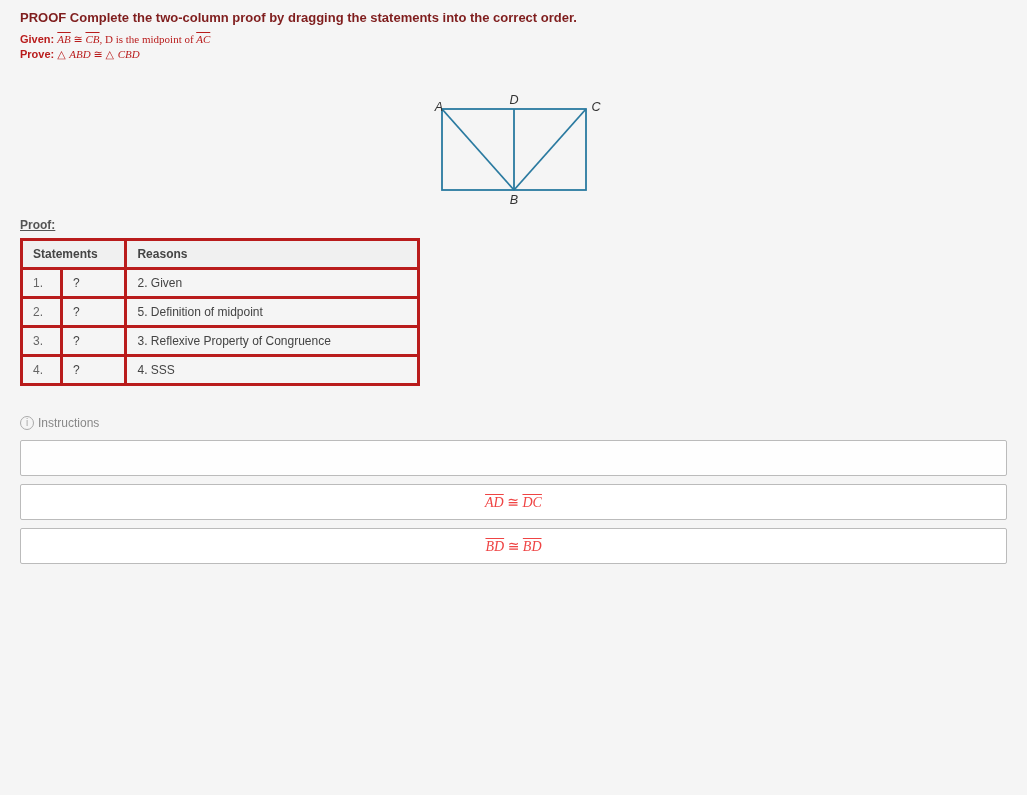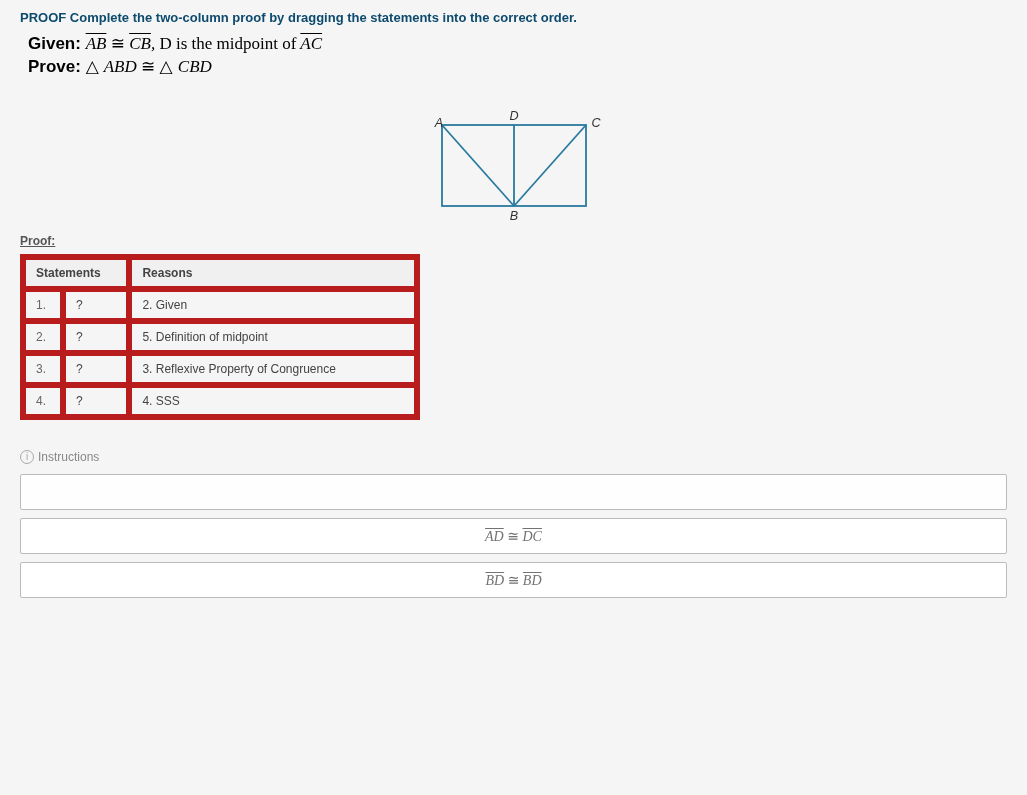--- a/index.html
+++ b/index.html
@@ -5,41 +5,41 @@
   * { box-sizing: border-box; margin: 0; padding: 0; }
   body {
     font-family: Arial, sans-serif;
     background: #f5f5f5;
     color: #333;
     width: 1027px;
     height: 795px;
     padding: 10px 20px;
     font-size: 13px;
   }
-  .header-proof { font-weight: bold; font-size: 13px; color: #0c4a6e; margin-bottom: 8px;}
+  .header-proof { font-weight: bold; font-size: 13px; color: #7f1d1d; margin-bottom: 8px;}
   .header-proof .label { font-weight: bold; }
-  .given-line, .prove-line { font-size: 17px; color:#000000; margin: 2px 8px; }
+  .given-line, .prove-line { font-size: 11px; color:#b91c1c; margin: 2px 0; }
   .given-line .lbl, .prove-line .lbl { font-weight: bold; }
   .overline { text-decoration: overline; }
   .congr { font-family: serif; }
   .tri::before { content: "△"; margin-right:1px;}
   
   .diagram-wrap { width:100%; display:flex; justify-content:center; margin: 30px 0 10px 0;}
   .diagram { width: 180px; }
   
   .proof-label { font-weight: bold; font-size:12px; color:#555; margin-top:10px; margin-bottom:6px;text-decoration:underline;}
   
   table.proof-table {
     border-collapse: collapse;
     font-size: 12px;
     color:#444;
     width: 400px;
   }
   table.proof-table th, table.proof-table td {
-    border: 6px solid #b91c1c;
+    border: 3px solid #b91c1c;
     padding: 6px 10px;
     text-align: left;
   }
   table.proof-table th { font-weight: bold; background:#f0f0f0;}
   table.proof-table td.num { width: 40px; color:#666;}
   
   .instructions {
     margin-top: 30px;
     font-size: 12px;
     color: #888;
@@ -57,21 +57,21 @@
     width: 100%;
     min-height: 36px;
     border: 1px solid #bbb;
     background: #fff;
     border-radius: 2px;
     margin-bottom: 8px;
     display:flex;
     align-items:center;
     justify-content:center;
     font-size: 14px;
-    color:#737373;
+    color:#ef4444;
     cursor: move;
     padding: 8px;
   }
   .drag-item.empty { background:#fefefe; }
   .math { font-family: 'Times New Roman', serif; font-style: italic; }
   .math .rm { font-style: normal; }
 </style>
 </head>
 <body>
 

